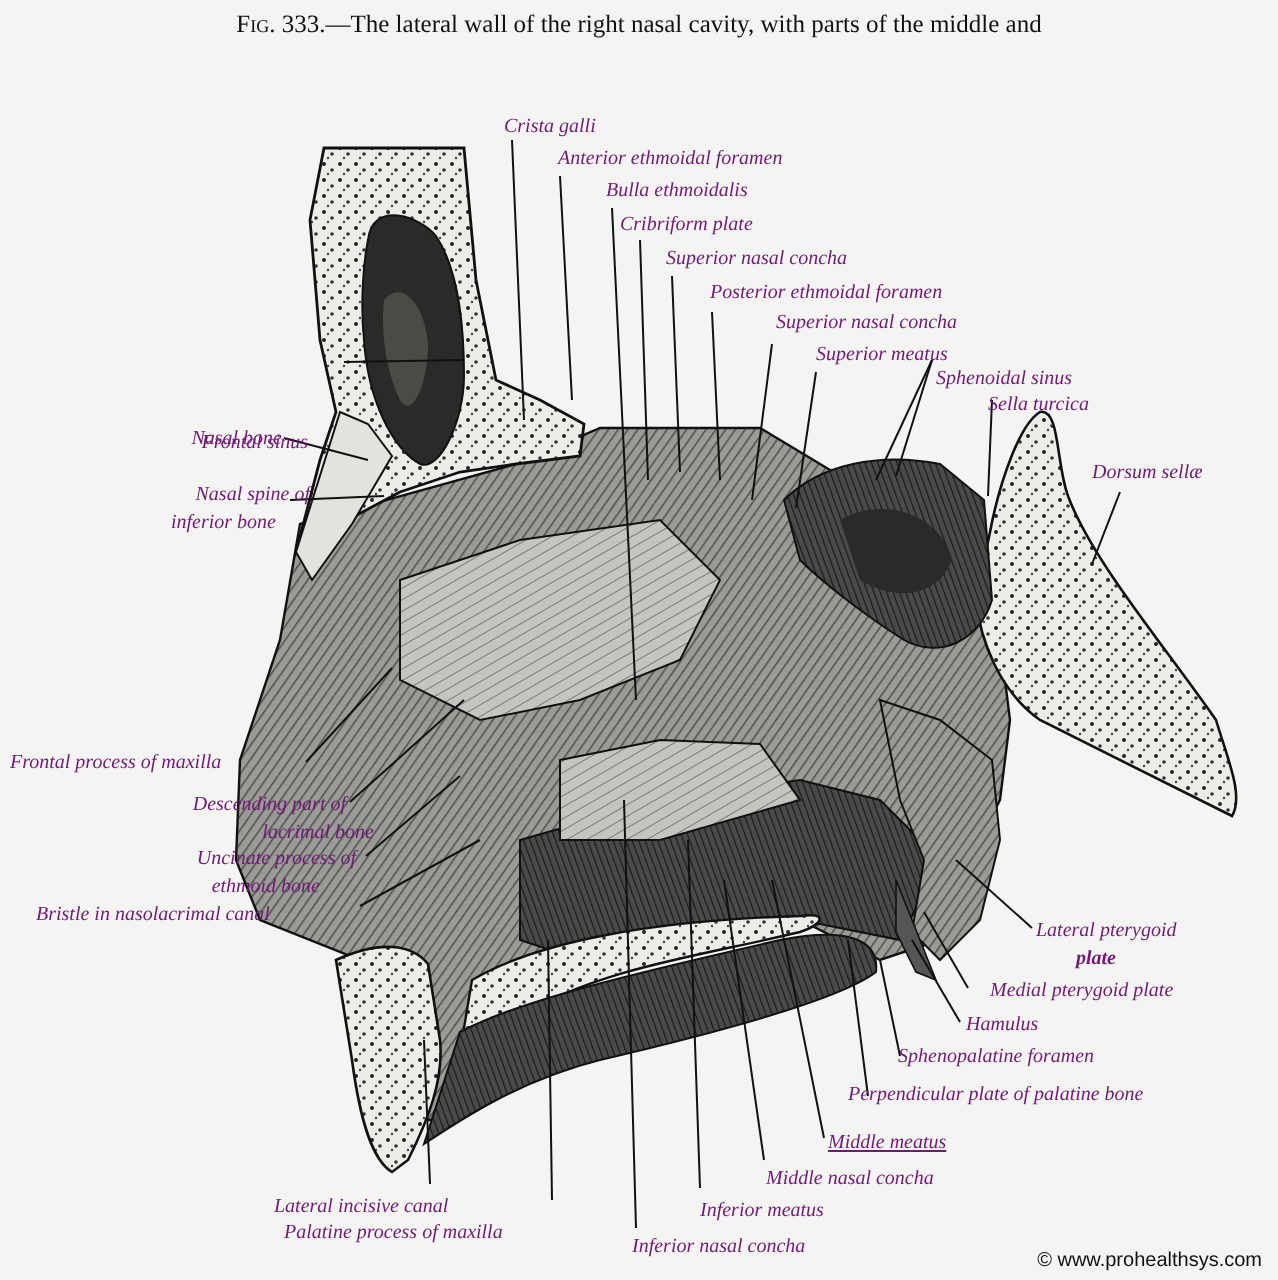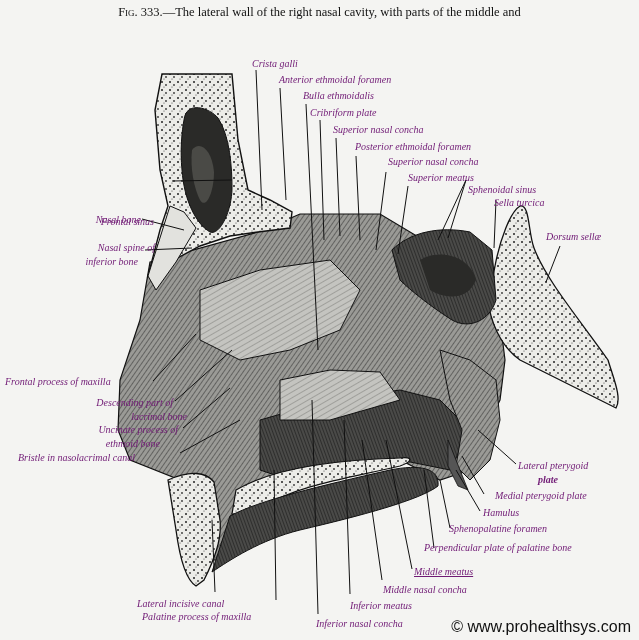--- a/index.html
+++ b/index.html
@@ -20,21 +20,21 @@
     .label {
       position: absolute; white-space: nowrap;
       font-family: "Liberation Serif", serif;
       font-style: italic; font-size: 10px; line-height: 13px;
       color: #701a75;
     }
     .label.right { text-align: right; }
     .watermark {
       position: absolute; right: 8px; bottom: 4px;
       font-family: "Liberation Sans", sans-serif;
-      font-size: 16px; color: #111;
+      font-size: 10px; color: #111;
     }
   </style>
 </head>
 <body>
 
 <div class="caption">
   <div><span class="fig">Fig. 333.</span><span>—The lateral wall of the right nasal cavity, with parts of the middle and</span></div>
 </div>
 
 <svg class="diagram" width="639" height="640" viewBox="0 0 639 640">

